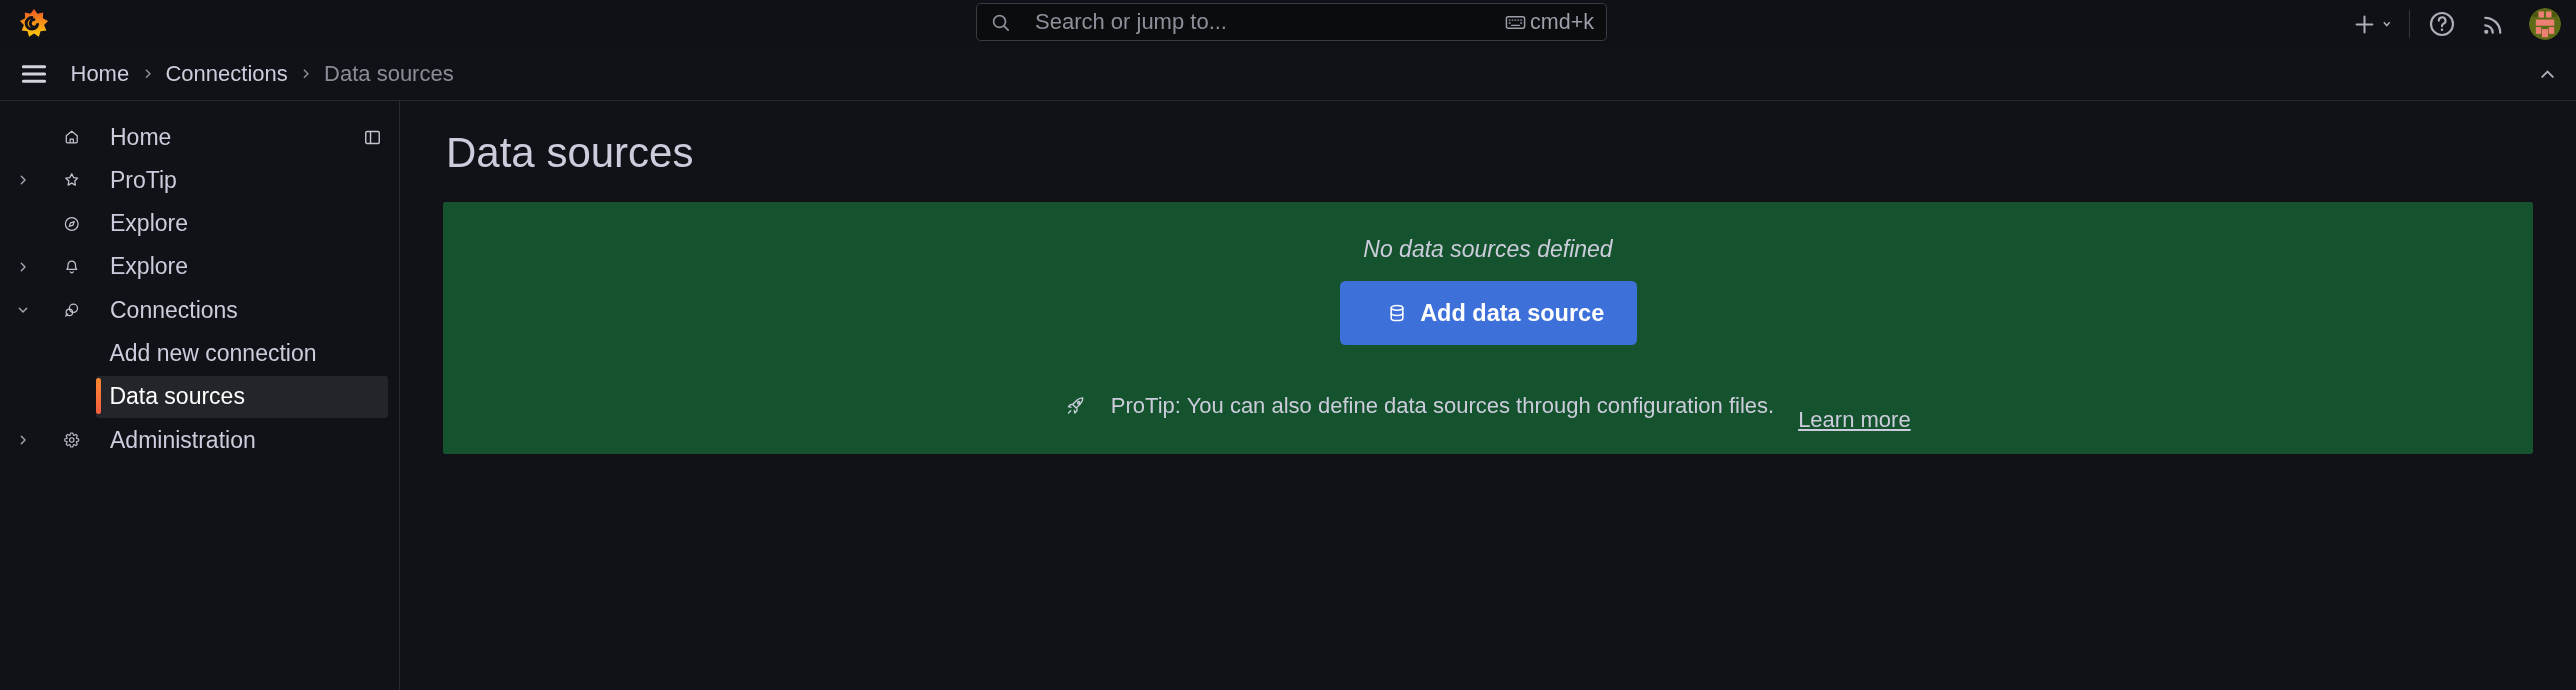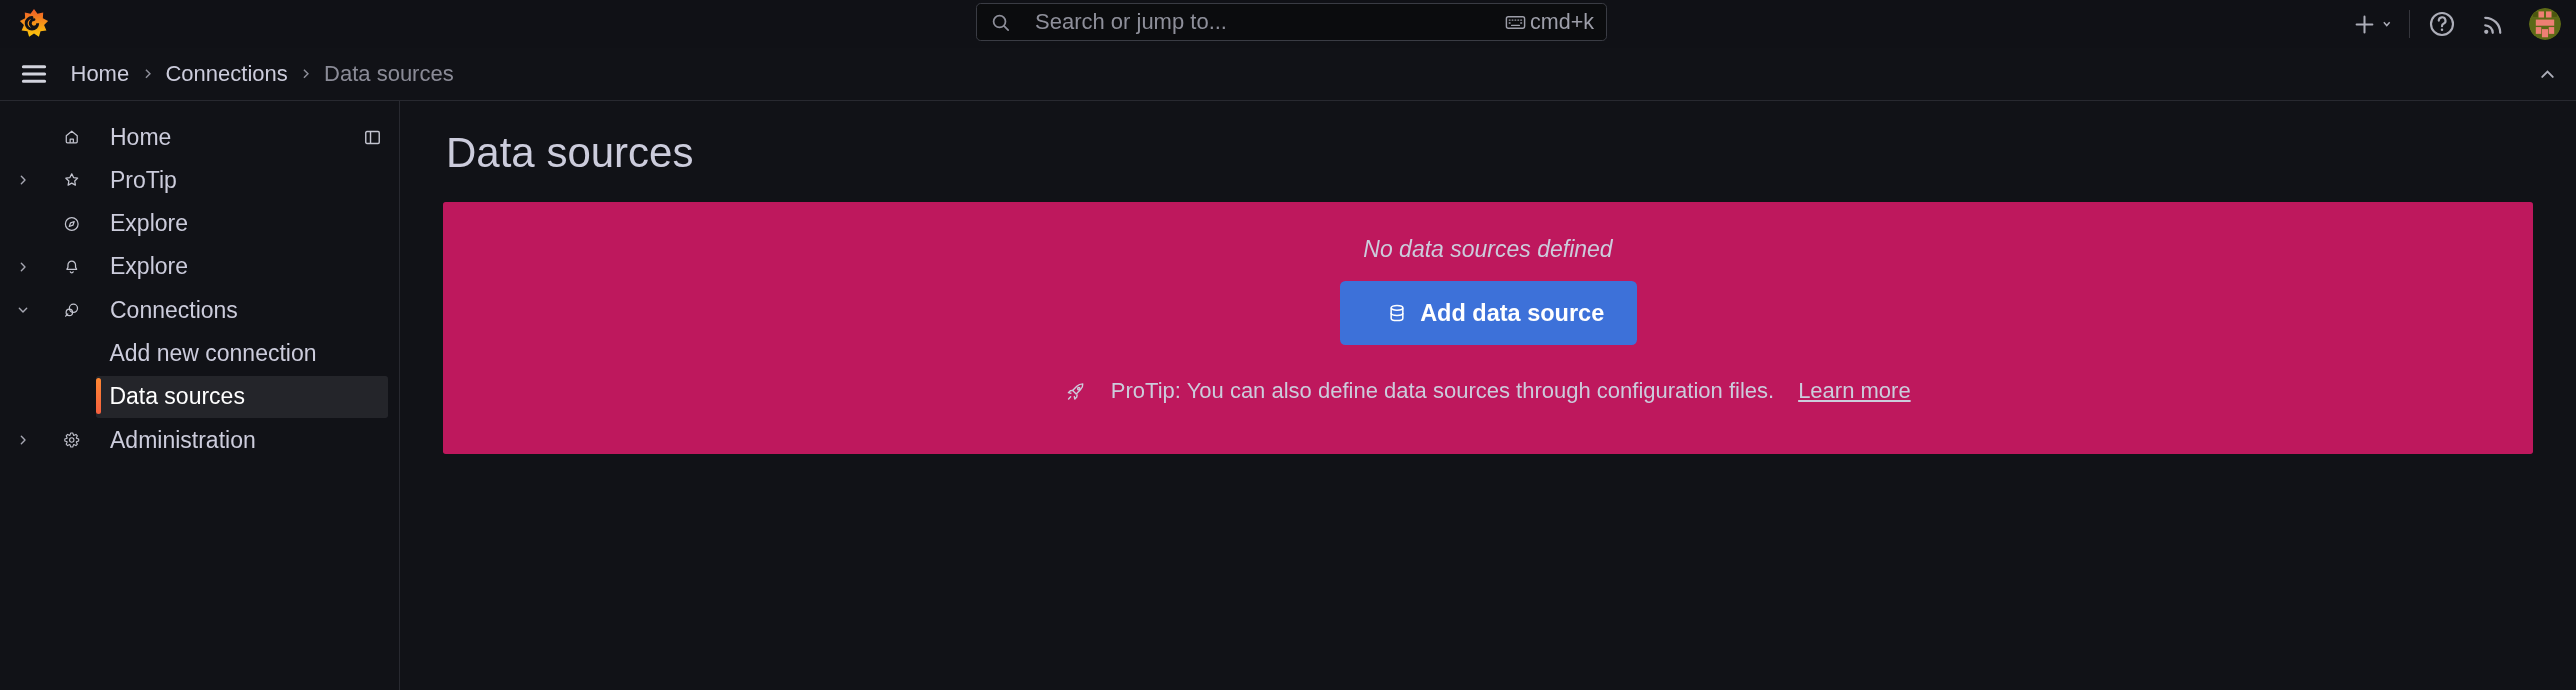--- a/index.html
+++ b/index.html
@@ -47,28 +47,28 @@
   .sub-row.active{background:rgba(204,204,220,.1);}
   .sub-row.active .nav-label{color:#ffffff;}
   .active-bar{position:absolute;left:0;top:2.7px;width:4.7px;height:36px;border-radius:2.7px;
               background:linear-gradient(180deg,#ff8833 0%,#f55f3e 100%);}
 
   
   .main{position:absolute;left:400px;top:101px;width:2176px;height:590px;background:#111217;}
   .page-header{padding:27px 0 0 46px;}
   .page-title{font-size:42px;font-weight:400;color:#ccccdc;line-height:1.2;}
   .page-subtitle{margin-top:9.4px;font-size:22px;color:rgba(204,204,220,.65);}
-  .panel{margin:24px 0 0 43px;width:2090px;height:252px;background:#be185d;border-radius:2.7px;
+  .panel{margin:24px 0 0 43px;width:2090px;height:252px;background:#14532d;border-radius:2.7px;
          box-sizing:border-box;display:flex;flex-direction:column;align-items:center;padding-top:34px;}
   .empty-msg{font-size:23px;font-style:italic;color:#ccccdc;}
   .add-btn{margin-top:18px;width:297px;height:64px;border:none;border-radius:5.4px;background:#3d71d9;
            color:#ffffff;font-family:"Liberation Sans",sans-serif;font-size:23.5px;font-weight:700;
            display:flex;align-items:center;justify-content:center;gap:13.4px;cursor:pointer;padding-left:21px;}
   .protip{margin-top:33px;display:flex;align-items:center;gap:24px;font-size:22px;color:#ccccdc;}
-  .protip a{color:#ccccdc;text-decoration:underline;cursor:pointer;}
+  .protip a{color:#ccccdc;text-decoration:underline;cursor:pointer;margin-top:29px;}
   svg{display:block;}
 </style>
 </head>
 <body>
 
 <div class="app">
 
   <header class="topbar">
     <span class="logo">
       <svg width="30" height="32" viewBox="0 0 44 47">

